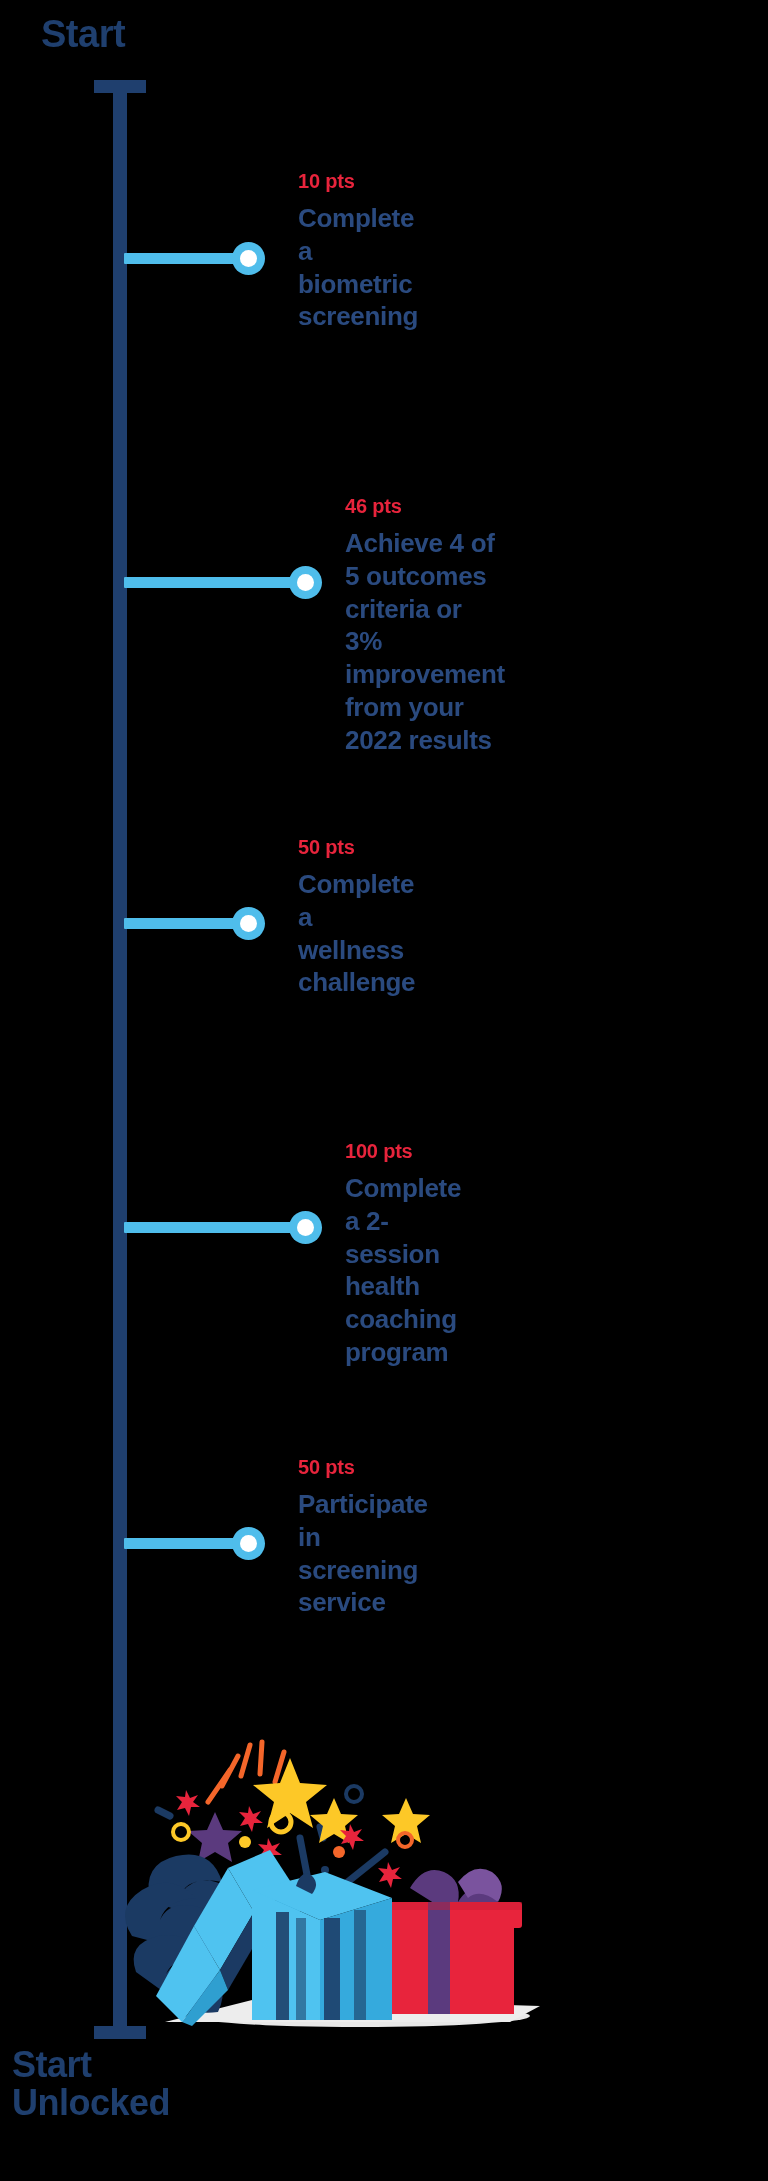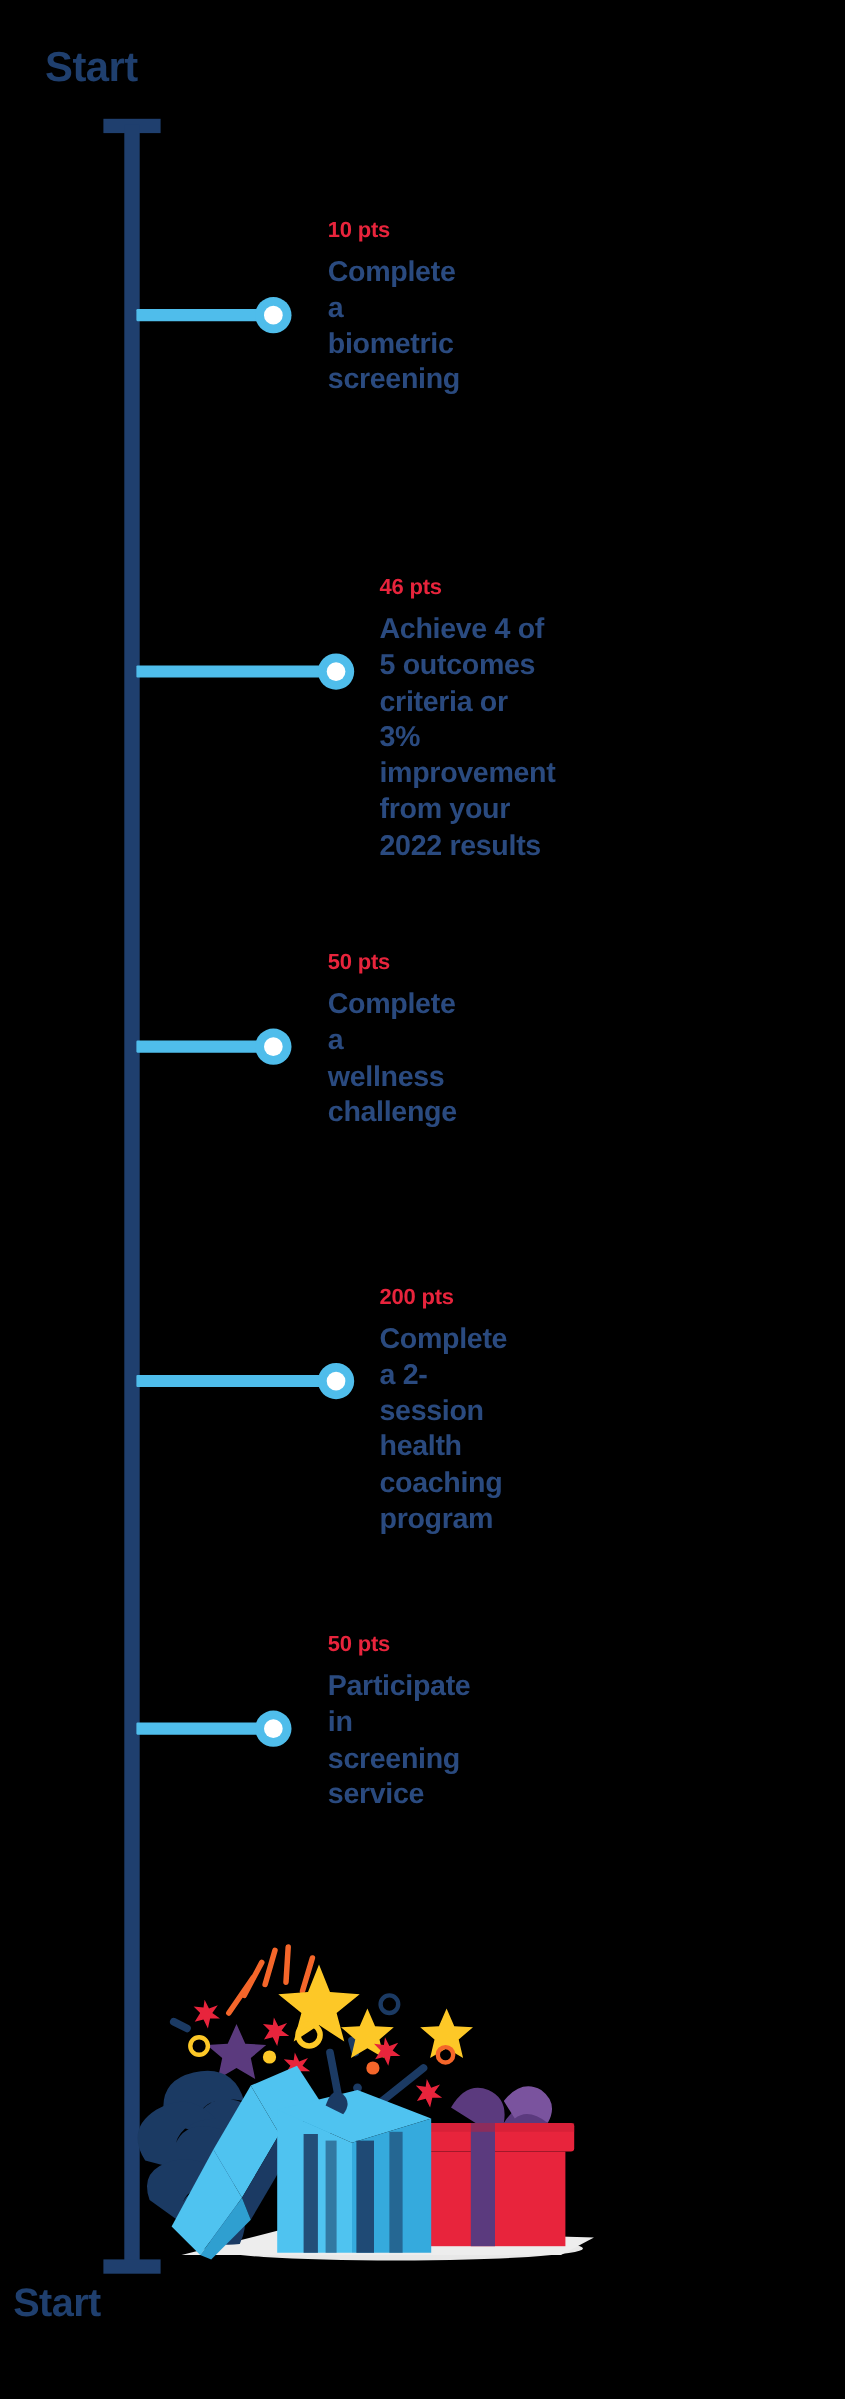--- a/index.html
+++ b/index.html
@@ -1,20 +1,20 @@
 <!DOCTYPE html>
 <html><head>
 <meta charset="utf-8">
 <style>
   html,body{margin:0;padding:0;background:#000;}
   body{
     width:768px;height:2181px;position:relative;overflow:hidden;
     font-family:"Liberation Sans", sans-serif;
   }
-  .stage{position:absolute;inset:0;margin-top:28px;}
+  .stage{position:absolute;inset:0;}
 
   
   .spine{
     position:absolute;left:113px;top:85px;width:14px;height:1953px;
     background:#1f3f6e;
   }
   .cap{
     position:absolute;width:52px;height:13px;background:#1f3f6e;left:94px;
   }
   .cap-top{top:80px;}
@@ -85,21 +85,21 @@
       <div class="ms">
         <div class="connector" style="left: 124px; top: 918px; width: 116px;"></div>
         <div class="node" style="left: 232px; top: 907px;"></div>
         <div class="pts" style="left: 298px; top: 836px;">50 pts</div>
         <div class="desc" style="left: 298px; top: 868px;">Complete a
 wellness challenge</div>
       </div>
       <div class="ms">
         <div class="connector" style="left: 124px; top: 1222px; width: 173px;"></div>
         <div class="node" style="left: 289px; top: 1211px;"></div>
-        <div class="pts" style="left: 345px; top: 1140px;">200 pts</div>
+        <div class="pts" style="left: 345px; top: 1140px;">100 pts</div>
         <div class="desc" style="left: 345px; top: 1172px;">Complete a 2-session
 health coaching
 program</div>
       </div>
       <div class="ms">
         <div class="connector" style="left: 124px; top: 1538px; width: 116px;"></div>
         <div class="node" style="left: 232px; top: 1527px;"></div>
         <div class="pts" style="left: 298px; top: 1456px;">50 pts</div>
         <div class="desc" style="left: 298px; top: 1488px;">Participate in
 screening service</div>
@@ -180,15 +180,16 @@
       <rect x="186" y="228" width="10" height="102" fill="#1b3a63" opacity=".55"></rect>
       <rect x="214" y="228" width="16" height="102" fill="#1b3a63" opacity=".85"></rect>
       <rect x="244" y="220" width="12" height="110" fill="#1b3a63" opacity=".6"></rect>
 
       <path d="M186 196 q6 -18 16 -10 q8 8 0 18 z" fill="#1b3a63"></path>
     </svg>
   </div>
 
   <div class="endlabel reward-label">
     <span>Start</span>
+    <span>Unlocked</span>
   </div>
 
 </div>
 
 </body></html>

